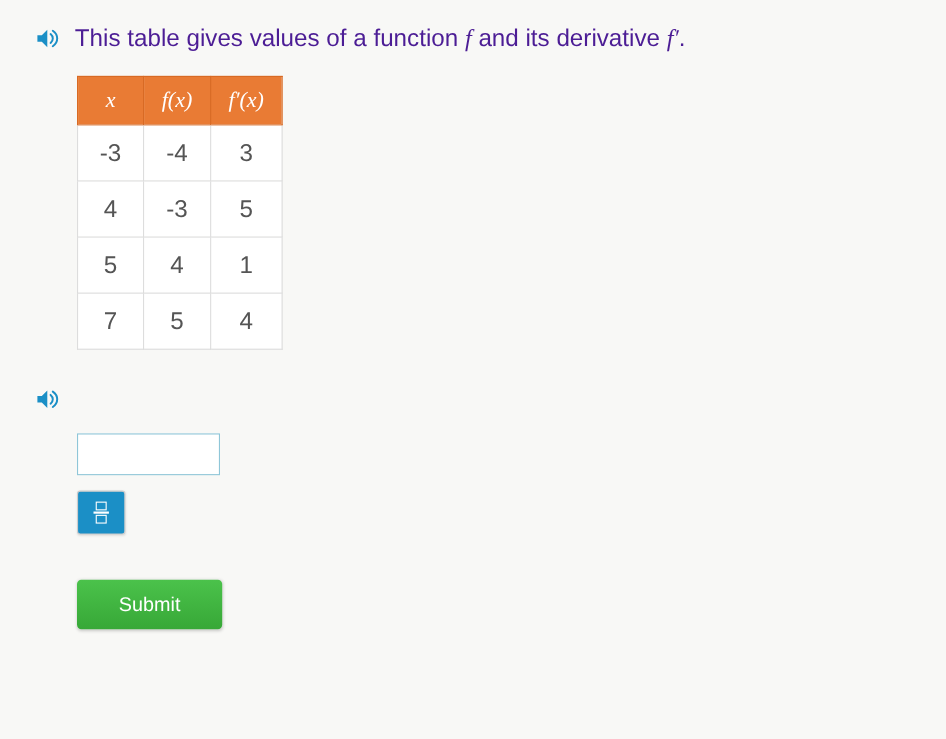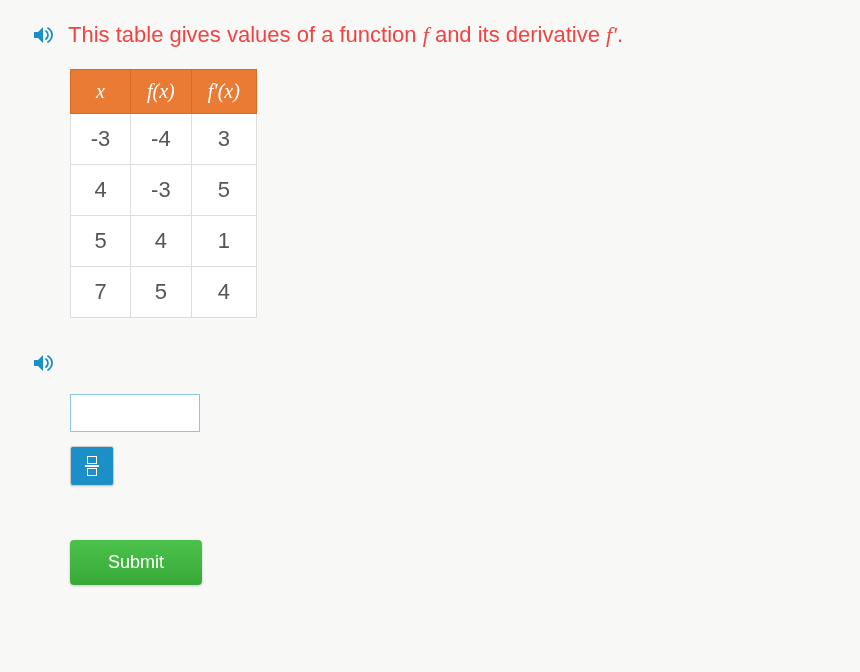--- a/index.html
+++ b/index.html
@@ -30,21 +30,21 @@
       justify-content: center;
       margin-top: 2px;
       cursor: pointer;
     }
     .audio-icon svg {
       width: 24px;
       height: 24px;
     }
     .question-text {
       font-size: 22px;
-      color: #ef4444;
+      color: #4c1d95;
       line-height: 1.4;
     }
     .question-text i {
       font-style: italic;
       font-family: 'Times New Roman', serif;
     }
     .data-table {
       border-collapse: collapse;
       margin-left: 40px;
       margin-bottom: 30px;
@@ -107,21 +107,21 @@
       height: 8px;
       border: 1.5px solid #fff;
     }
     .fraction-line {
       width: 14px;
       height: 1.5px;
       background: #fff;
     }
     .submit-btn {
       margin-left: 40px;
-      margin-top: 54px;
+      margin-top: 41px;
       background: #3db83d;
       background: linear-gradient(#4bc24b, #37a837);
       color: #fff;
       font-size: 18px;
       border: none;
       border-radius: 4px;
       padding: 12px 38px;
       cursor: pointer;
       box-shadow: 0 1px 3px rgba(0,0,0,0.2);
     }

